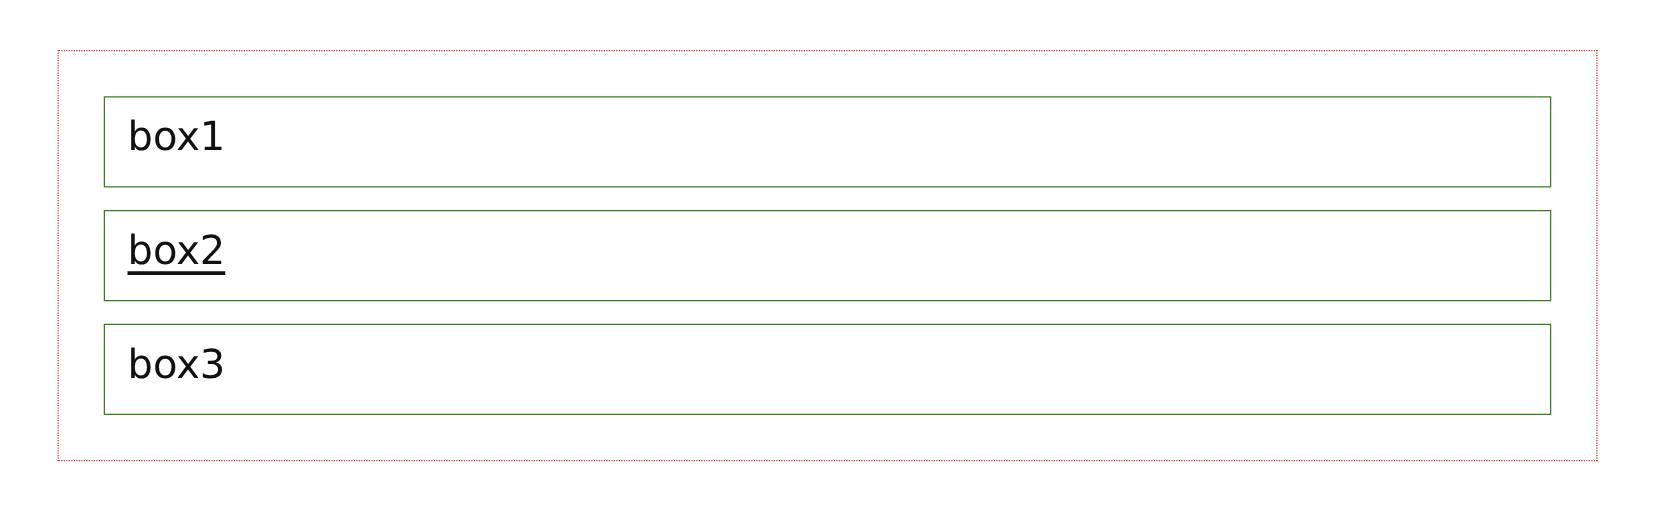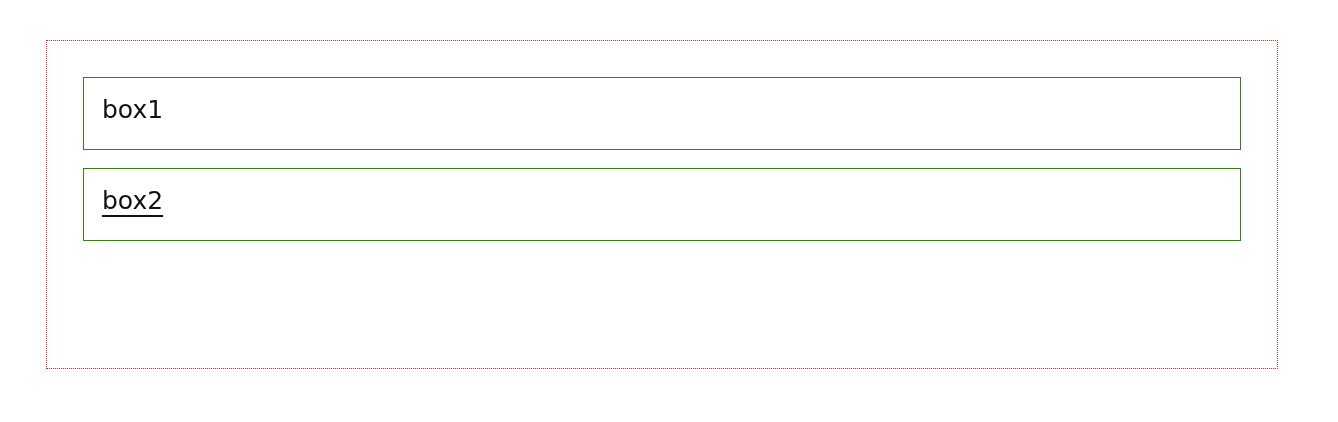--- a/index.html
+++ b/index.html
@@ -9,34 +9,37 @@
       width: 1230px; height: 327px;
       border: 1px dotted #d0332b;
       box-sizing: content-box;
     }
     .box {
       position: absolute; left: 36px;
       width: 1156px; height: 71px;
       border: 1px solid #3a7d1f;
       box-sizing: content-box;
       font-family: "DejaVu Sans", sans-serif;
-      font-size: 25px;
+      font-size: 32px;
       color: #111;
       line-height: 71px;
       padding-left: 18px;
       width: 1138px;
     }
     .b1 { top: 36px; }
     .b2 { top: 127px; text-decoration: underline; }
     .b3 { top: 218px; }
     .box span { position: relative; top: -4px; }
   </style>
 </head>
 <body>
 
 <div class="outer">
   <div class="box b1">
     <span>box1</span>
   </div>
   <div class="box b2">
     <span>box2</span>
   </div>
+  <div class="box b3">
+    <span>box3</span>
+  </div>
 </div>
 
 </body></html>

